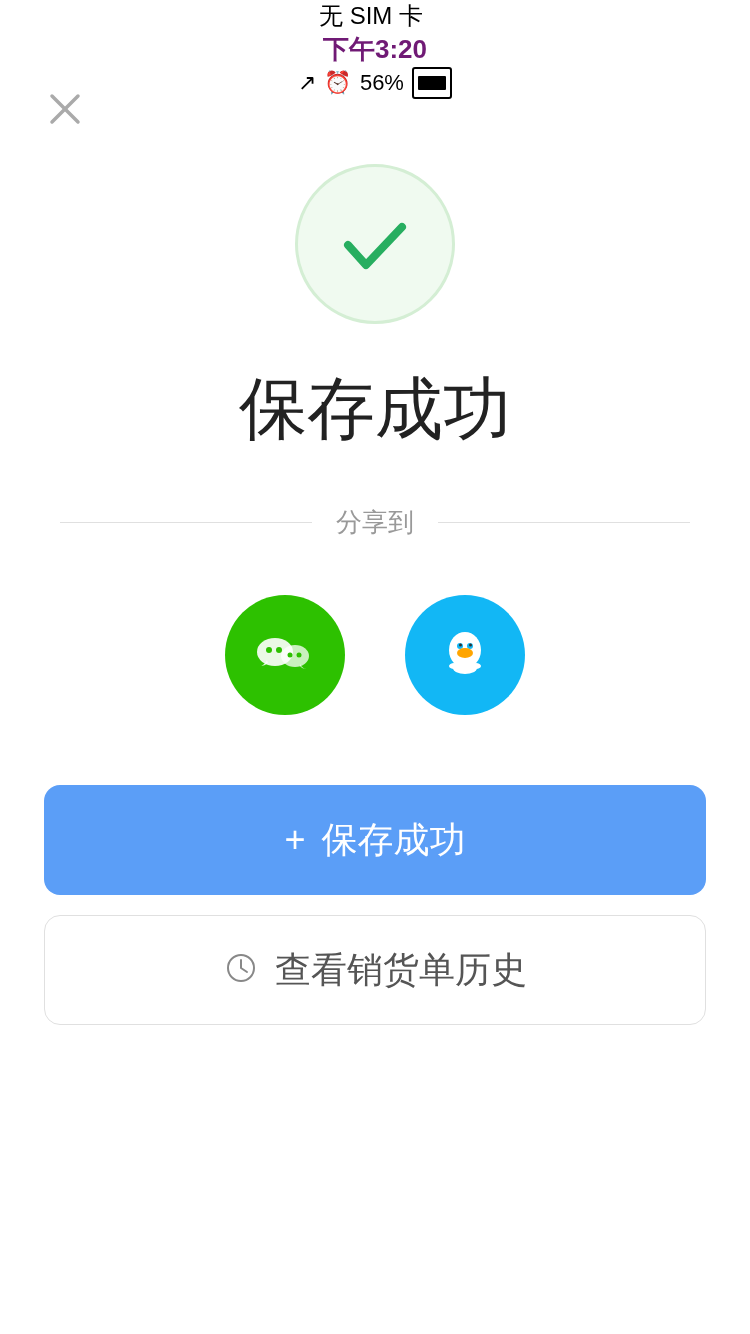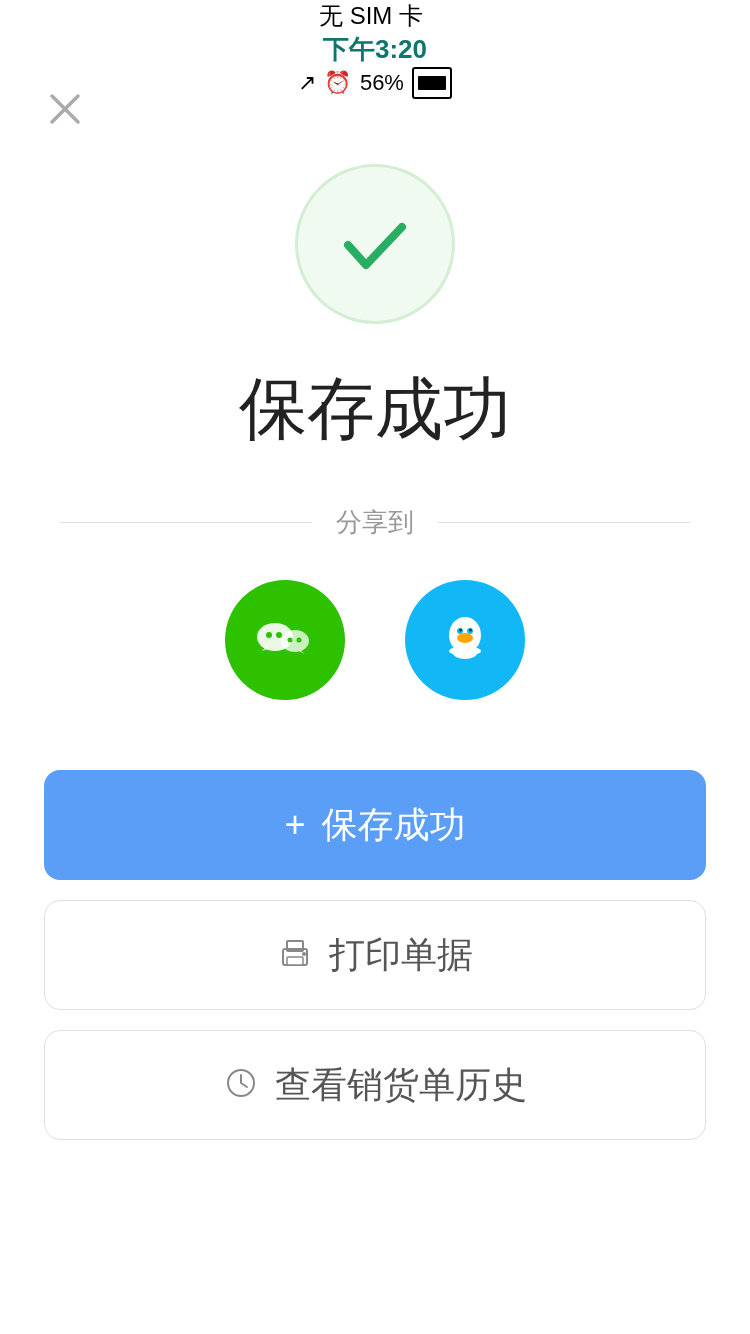--- a/index.html
+++ b/index.html
@@ -31,21 +31,21 @@
       align-items: center;
       gap: 8px;
       font-size: 24px;
       font-weight: 500;
       color: #000;
     }
 
     .status-center {
       font-size: 26px;
       font-weight: 600;
-      color: #0f766e;
+      color: #701a75;
     }
 
     .status-right {
       display: flex;
       align-items: center;
       gap: 8px;
       font-size: 22px;
       color: #000;
     }
 
@@ -104,21 +104,21 @@
       color: #222;
       margin-bottom: 50px;
     }
 
     
     .share-divider {
       width: 100%;
       display: flex;
       align-items: center;
       padding: 0 60px;
-      margin-bottom: 40px;
+      margin-bottom: 55px;
     }
 
     .divider-line {
       flex: 1;
       height: 1px;
       background: #e0e0e0;
     }
 
     .divider-label {
       font-size: 26px;
@@ -291,31 +291,20 @@
     </div>
   </div>
 
   <div class="action-buttons">
 
     <button class="btn-primary">
       <span class="btn-icon">+</span>
       <span class="btn-label">保存成功</span>
     </button>
 
-    <button class="btn-secondary">
-      <span class="btn-icon" style="font-size:34px;">
-        <svg width="36" height="36" viewBox="0 0 36 36" fill="none">
-          <rect x="6" y="14" width="24" height="16" rx="2" stroke="#888" stroke-width="2" fill="none"></rect>
-          <rect x="10" y="6" width="16" height="10" rx="1" stroke="#888" stroke-width="2" fill="none"></rect>
-          <rect x="10" y="22" width="16" height="8" rx="1" stroke="#888" stroke-width="1.5" fill="white"></rect>
-          <circle cx="27" cy="19" r="2" fill="#888"></circle>
-        </svg>
-      </span>
-      <span class="btn-label">打印单据</span>
-    </button>
 
     <button class="btn-secondary">
       <span class="btn-icon" style="font-size:34px;">
         <svg width="36" height="36" viewBox="0 0 36 36" fill="none">
           <circle cx="18" cy="18" r="13" stroke="#888" stroke-width="2" fill="none"></circle>
           <path d="M18 10 L18 18 L24 22" stroke="#888" stroke-width="2" stroke-linecap="round" stroke-linejoin="round"></path>
         </svg>
       </span>
       <span class="btn-label">查看销货单历史</span>
     </button>

